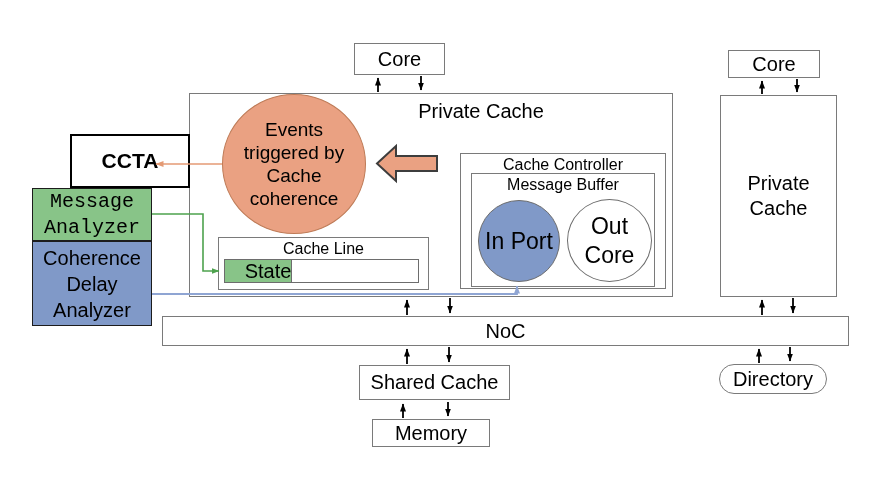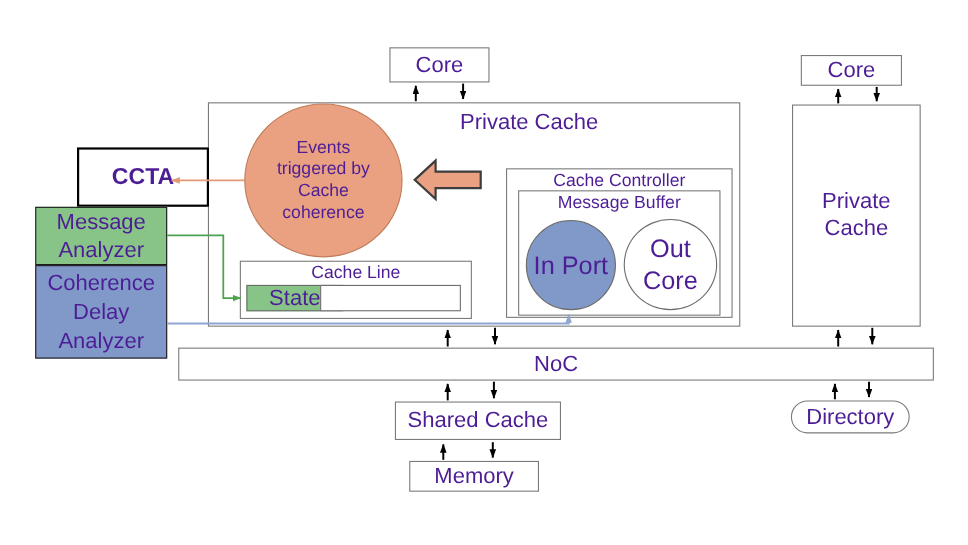--- a/index.html
+++ b/index.html
@@ -1,33 +1,33 @@
 <!DOCTYPE html>
 <html style="--orange: #EAA182; --green: #88C488; --blue: #8099C8; --line_orange: #E49A74; --line_green: #4EA24E; --line_blue: #8FA5D3; --border_gray: #7A7A7A; --border_dark: #1C1C1C; --text: #000000;"><head>
 <meta charset="utf-8">
 <style>
   html,body{margin:0;padding:0;background:#fff;}
   .stage{
     position:relative;width:880px;height:495px;background:#fff;
-    font-family:"Liberation Sans",sans-serif;color:#4c1d95;overflow:hidden;
+    font-family:"Liberation Sans",sans-serif;color:#000000;overflow:hidden;
   }
   .box{
     position:absolute;background:#fff;border:1.5px solid #7a7a7a;
     box-sizing:border-box;display:flex;align-items:center;justify-content:center;
     font-size:20px;line-height:1.25;text-align:center;
   }
   .pre{white-space:pre-line;}
   .bold{font-weight:bold;}
   .ccta{border:2px solid #000;font-size:21px;}
   .fill-green{background:var(--green,#88C488);border-color:#1c1c1c;border-width:1.5px;}
   .fill-blue{background:var(--blue,#8099C8);border-color:#1c1c1c;border-width:1.5px;}
   .circle{border-radius:50%;}
   .events-circle{
     background:var(--orange,#EAA182);border:1.5px solid #BE7B57;
-    font-size:16px;line-height:1.22;
+    font-size:19px;line-height:1.22;
   }
   .port-circle{font-size:23px;}
   .top-label{
     position:absolute;top:1px;left:0;right:0;text-align:center;
     font-size:16px;line-height:1.2;
   }
   .pc-main-label{
     position:absolute;top:5px;left:100px;right:0;text-align:center;
     font-size:20px;
   }
@@ -86,21 +86,21 @@
   <div class="box circle fill-blue port-circle" style="left:478px;top:200px;width:82px;height:82px;border-color:#6d6d6d;border-width:1px;">
     <span>In Port</span>
   </div>
   <div class="box circle port-circle" style="left:567px;top:199px;width:85px;height:83px;border-color:#6d6d6d;border-width:1px;">
     <span>Out Core</span>
   </div>
 
   <div class="box ccta bold" style="left:32px;top:134px;width:120px;height:54px;margin-left:38px;">
     <span>CCTA</span>
   </div>
-  <div class="box fill-green leftcol" style="left:32px;top:188px;width:120px;height:53px;">
+  <div class="box fill-green leftcol" style="left:32px;top:188px;width:120px;height:53px;font-family:Liberation Mono, monospace;">
     <span class="pre">Message
 Analyzer</span>
   </div>
   <div class="box fill-blue leftcol" style="left:32px;top:241px;width:120px;height:85px;">
     <span class="pre">Coherence
 Delay
 Analyzer</span>
   </div>
 
   <div class="box" style="left:728px;top:50px;width:92px;height:28px;">

